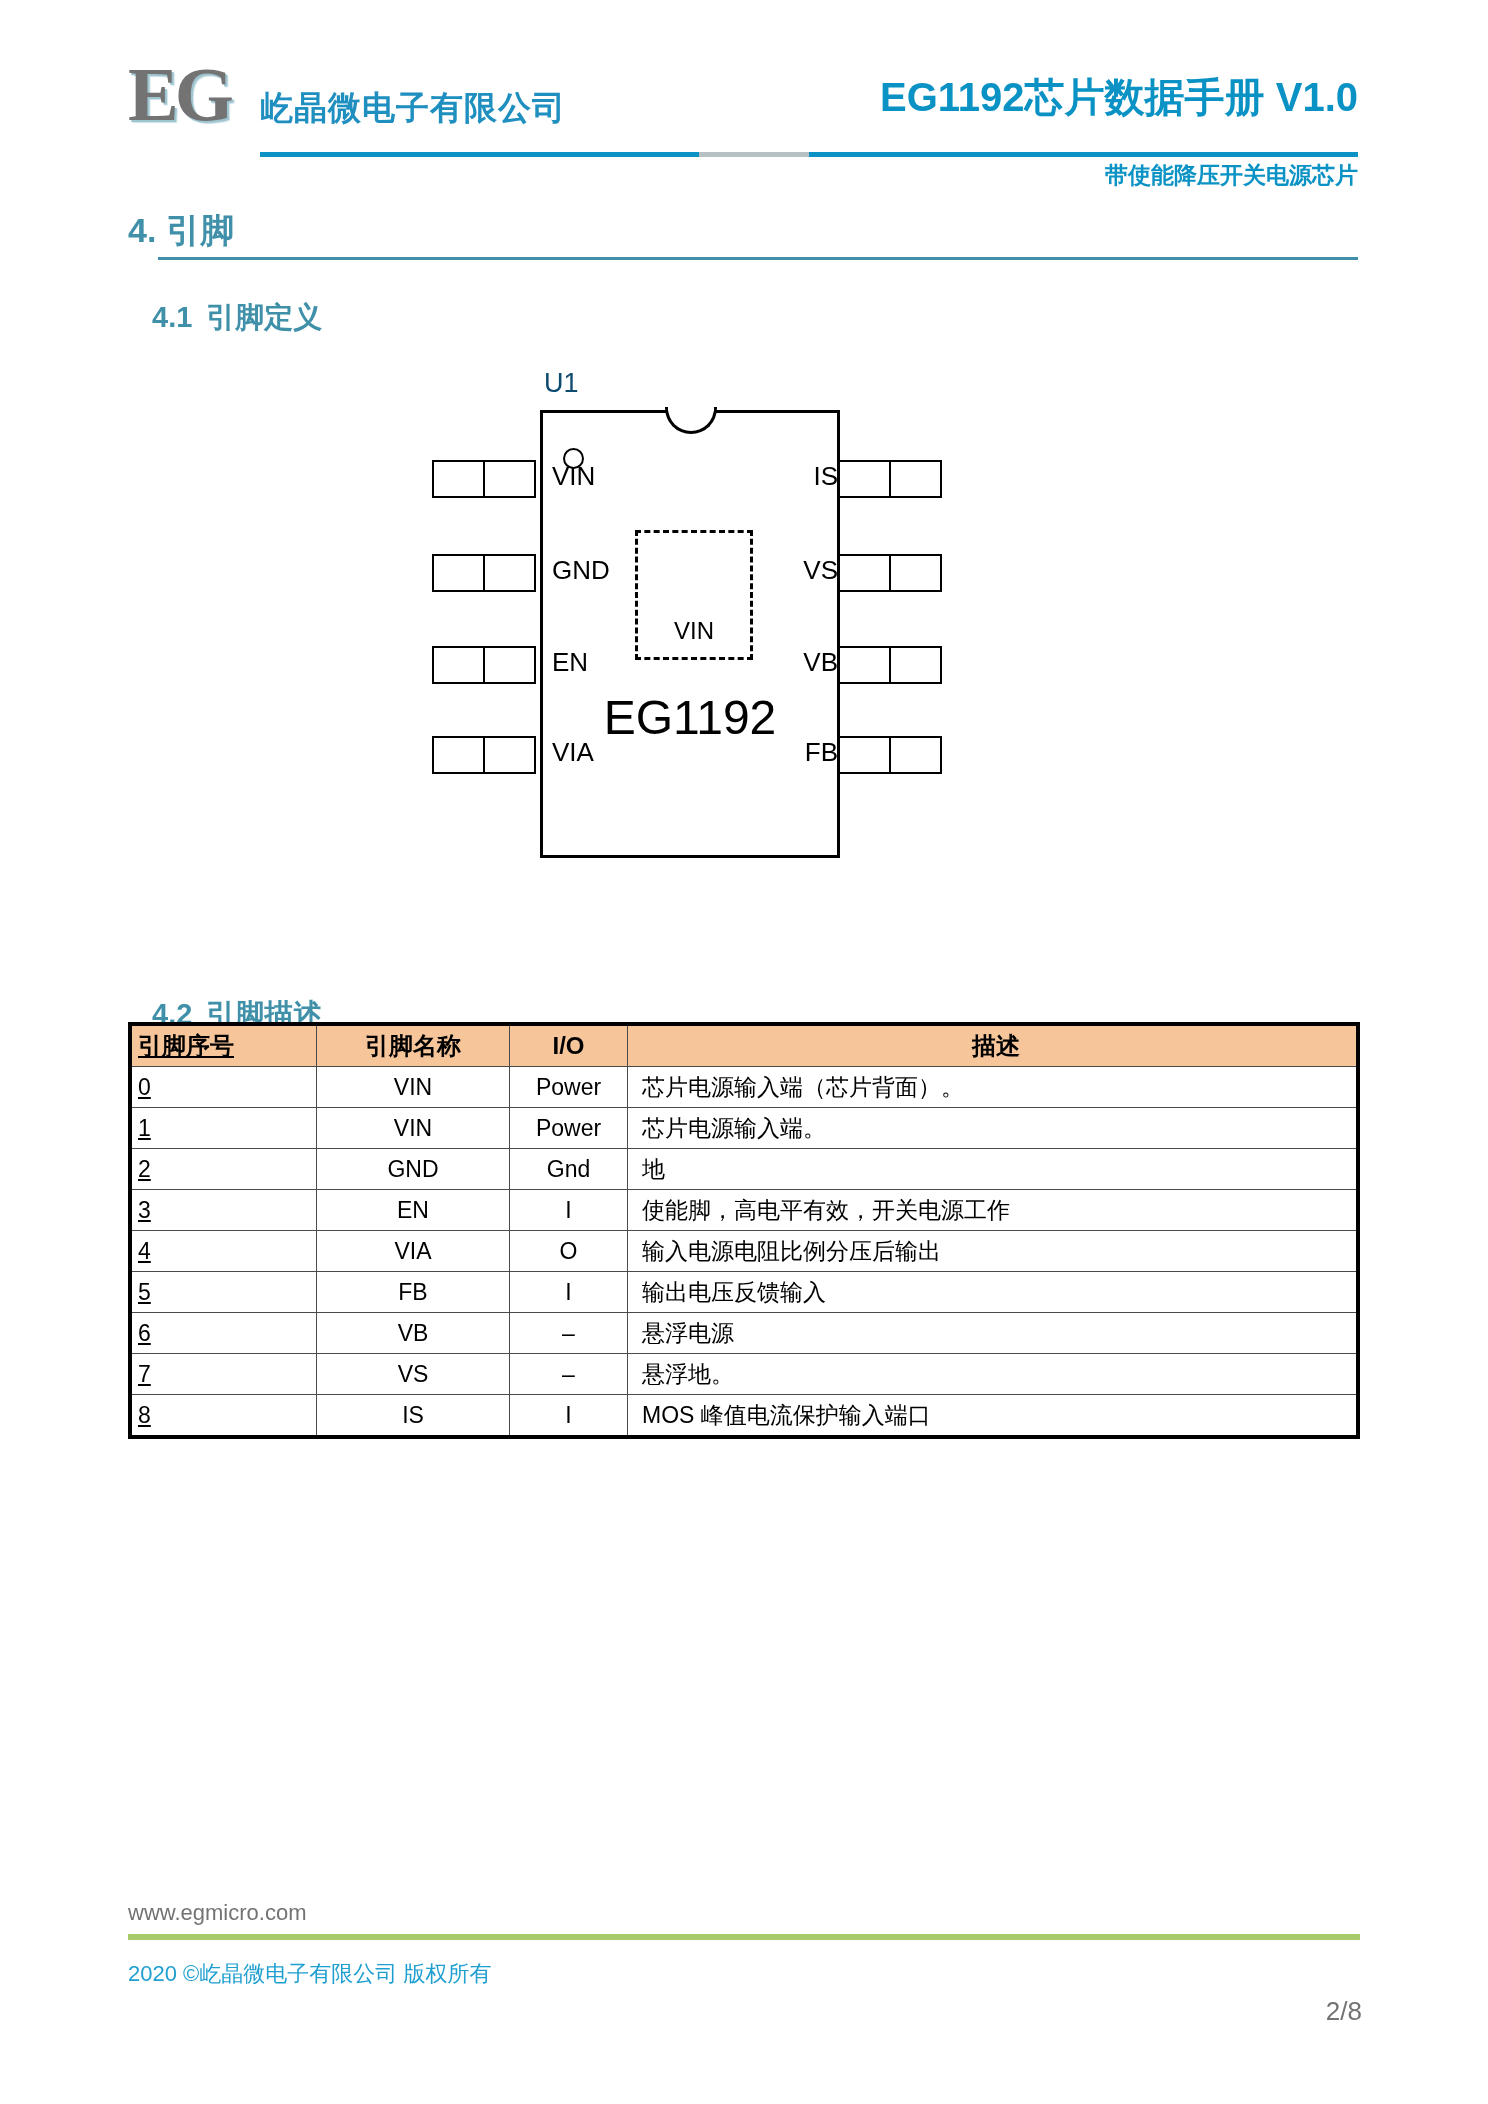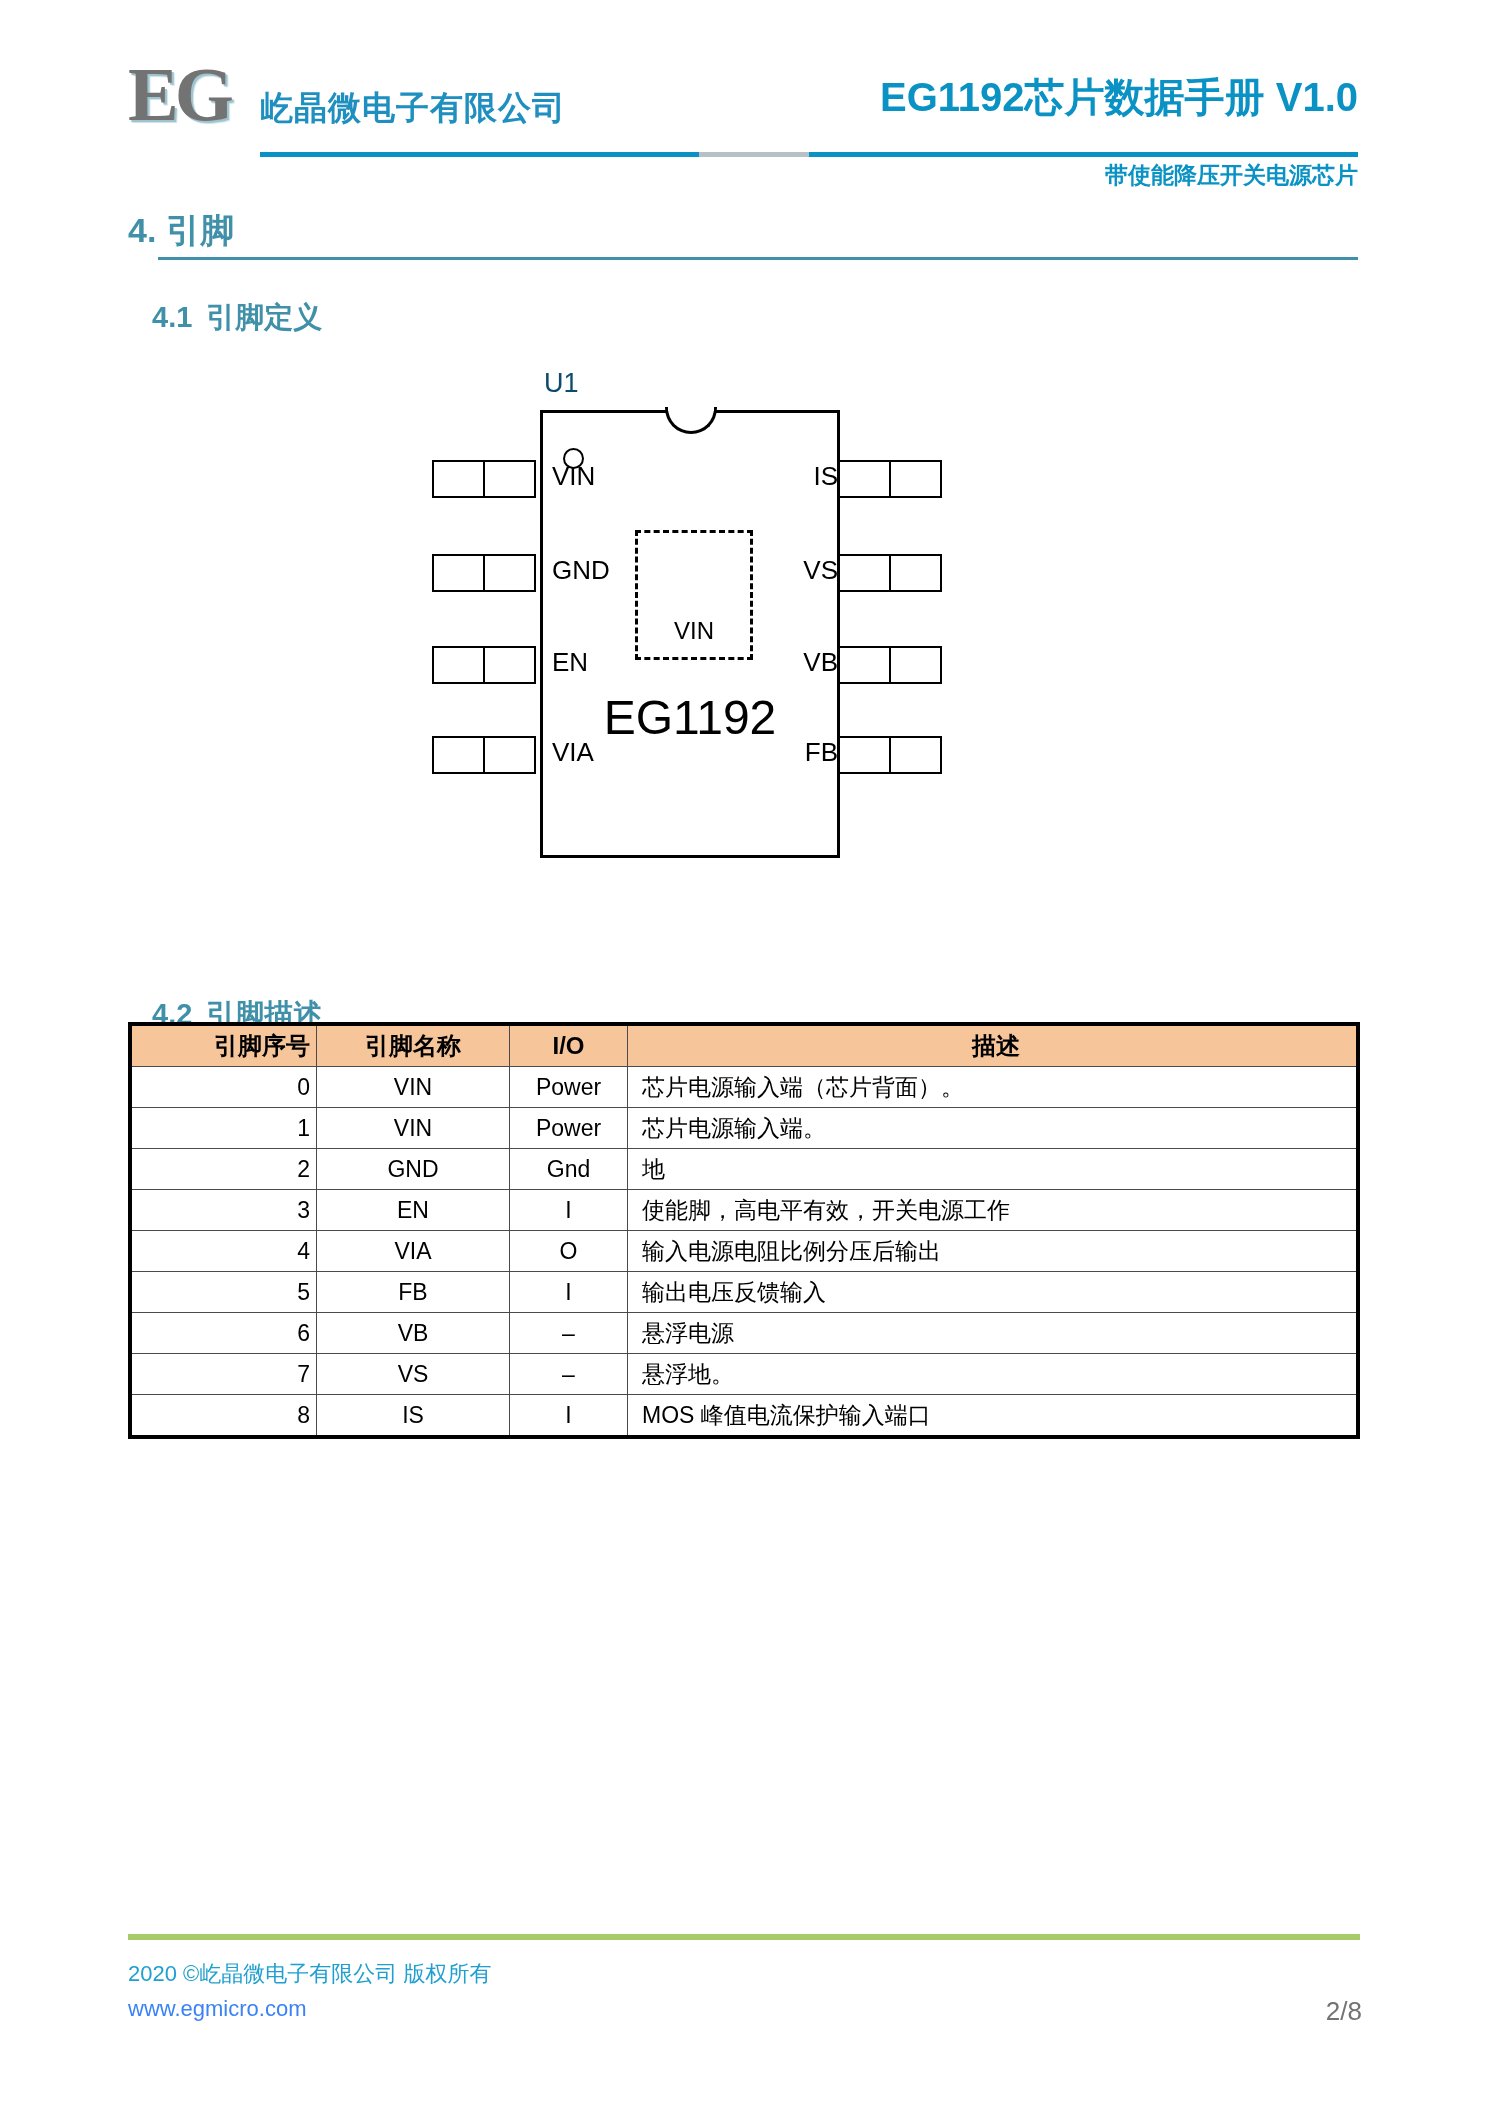--- a/index.html
+++ b/index.html
@@ -248,21 +248,21 @@
     height: 40px;
     padding: 0 6px;
   }
   .pin-table thead th {
     background: #f7c59a;
     font-weight: bold;
     font-size: 24px;
   }
   .pin-table thead tr { border-top: 4px solid #000; }
   .pin-table tbody tr:last-child td { border-bottom: 4px solid #000; }
-  .pin-table .c-idx { width: 172px; text-align: right; }
+  .pin-table .c-idx { width: 172px; text-align: left; text-decoration: underline; }
   .pin-table .c-name { width: 180px; text-align: center; }
   .pin-table .c-io { width: 105px; text-align: center; }
   .pin-table .c-desc { text-align: left; padding-left: 14px; }
   .pin-table thead .c-desc { text-align: center; }
   .pin-table .outer-l { border-left: 4px solid #000; }
   .pin-table .outer-r { border-right: 4px solid #000; }
 
   
   .footer-rule {
     position: absolute;
@@ -276,23 +276,23 @@
     position: absolute;
     left: 128px;
     top: 1958px;
     font-size: 22px;
     color: #1f9fd0;
     line-height: 1.45;
   }
   .footer-url {
     position: absolute;
     left: 128px;
-    top: 1996px;
+    top: 1900px;
     font-size: 22px;
-    color: #3b82f6;
+    color: #737373;
   }
   .page-num {
     position: absolute;
     right: 126px;
     top: 1996px;
     font-size: 26px;
     color: #737373;
   }
 </style>
 </head>

